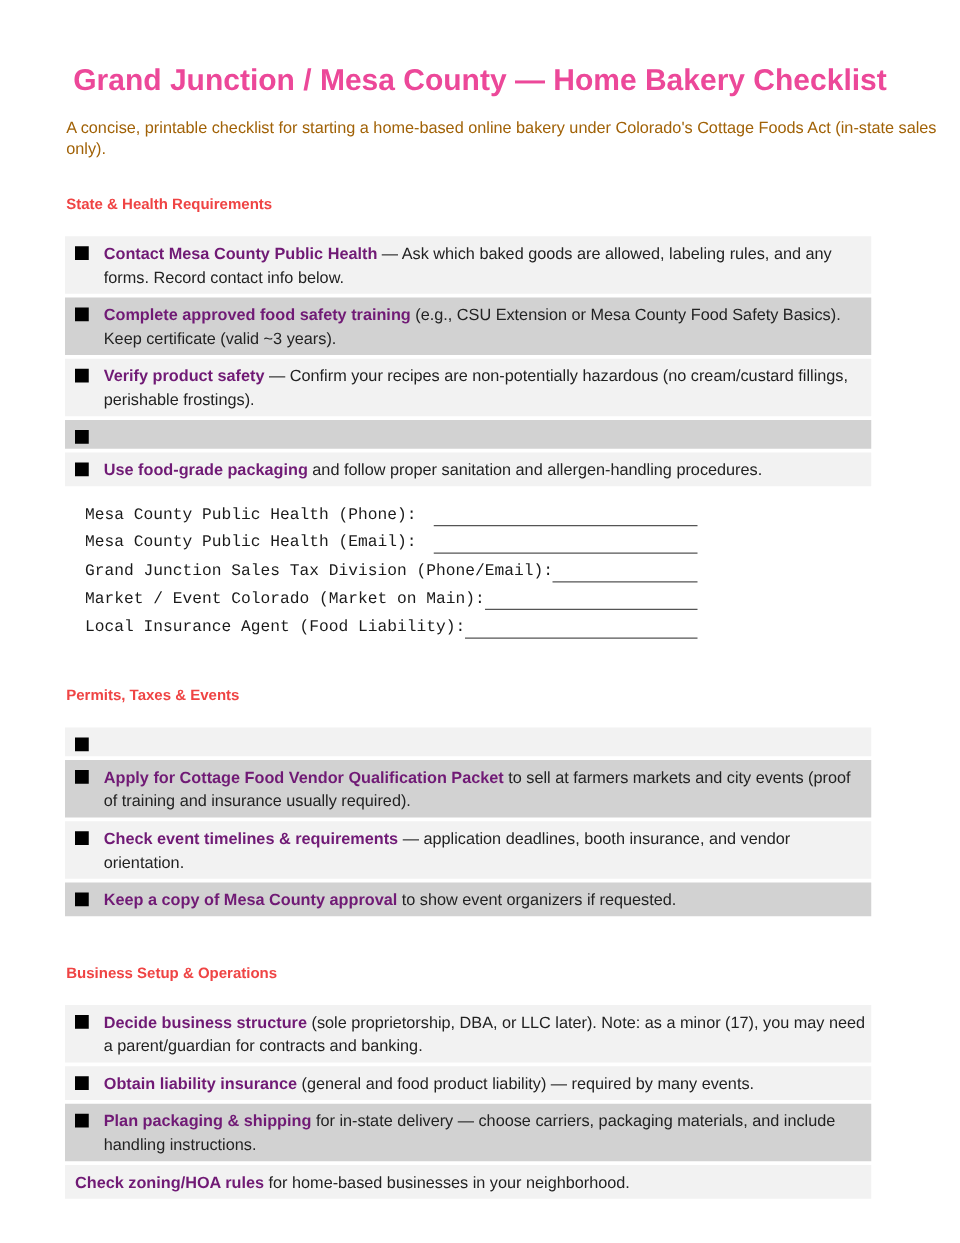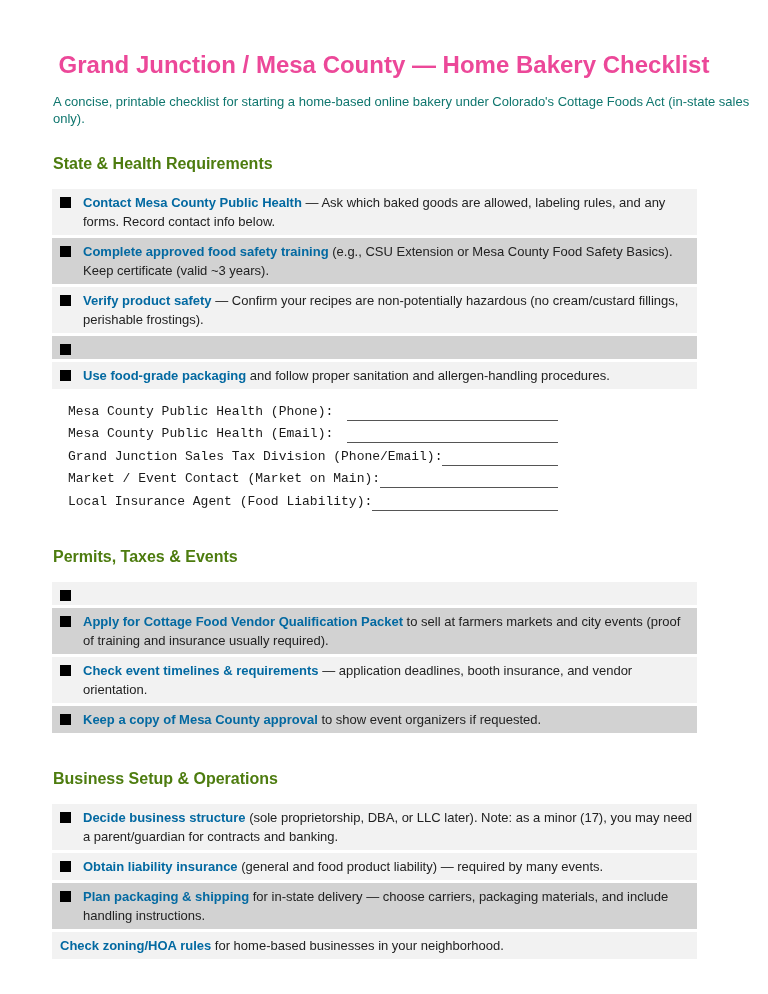--- a/index.html
+++ b/index.html
@@ -5,39 +5,39 @@
   html,body{margin:0;padding:0;}
   body{
     width:768px;height:994px;background:#ffffff;overflow:hidden;
     font-family:"Liberation Sans","DejaVu Sans",sans-serif;color:#222;
   }
   h1.title{
     margin:50px 0 0 0;font-size:24px;line-height:30px;font-weight:bold;
     text-align:center;color:#ec4899;letter-spacing:0;
   }
   .subtitle{
-    margin:13px 0 0 53px;width:706px;font-size:13px;line-height:17px;color:#0f766e;
+    margin:13px 0 0 53px;width:706px;font-size:13px;line-height:17px;color:#a16207;
   }
   .section-heading{
-    margin:36px 0 16px 53px;font-size:16px;line-height:19px;font-weight:bold;
-    color:#4d7c0f;
+    margin:36px 0 16px 53px;font-size:12px;line-height:19px;font-weight:bold;
+    color:#ef4444;
   }
   .section-heading.first{margin-top:27px;}
   .rows{margin-left:52px;width:645px;}
   .row{
     display:flex;align-items:flex-start;margin-bottom:3px;
     padding:4px 4px 4px 8px;box-sizing:border-box;width:645px;
   }
   .row.light{background:#f2f2f2;}
   .row.dark{background:#d2d2d2;}
   .cb{
     flex:none;width:11px;height:11px;background:#000;margin:4px 12px 0 0;
   }
   .txt{font-size:13px;line-height:19px;color:#222;}
-  .txt b{color:#0369a1;}
+  .txt b{color:#701a75;}
   .contacts{margin:9px 0 0 68px;width:490px;}
   .contact-row{
     display:flex;align-items:flex-end;height:22.5px;font-family:Liberation Mono, monospace;
   }
   .clabel{
     flex:none;min-width:279px;font-size:13px;line-height:17px;color:#1a1a1a;
     padding-bottom:1px;
   }
   .cline{
     flex:1;border-bottom:1px solid #555;height:14px;
@@ -79,21 +79,21 @@
         </div>
         <div class="contact-row">
           <span class="clabel">Mesa County Public Health (Email):</span>
           <span class="cline"></span>
         </div>
         <div class="contact-row">
           <span class="clabel">Grand Junction Sales Tax Division (Phone/Email):</span>
           <span class="cline"></span>
         </div>
         <div class="contact-row">
-          <span class="clabel">Market / Event Contact (Market on Main):</span>
+          <span class="clabel">Market / Event Colorado (Market on Main):</span>
           <span class="cline"></span>
         </div>
         <div class="contact-row">
           <span class="clabel">Local Insurance Agent (Food Liability):</span>
           <span class="cline"></span>
         </div>
       </div>
       <div class="section-heading">Permits, Taxes &amp; Events</div>
       <div class="rows">
         <div class="row light">

